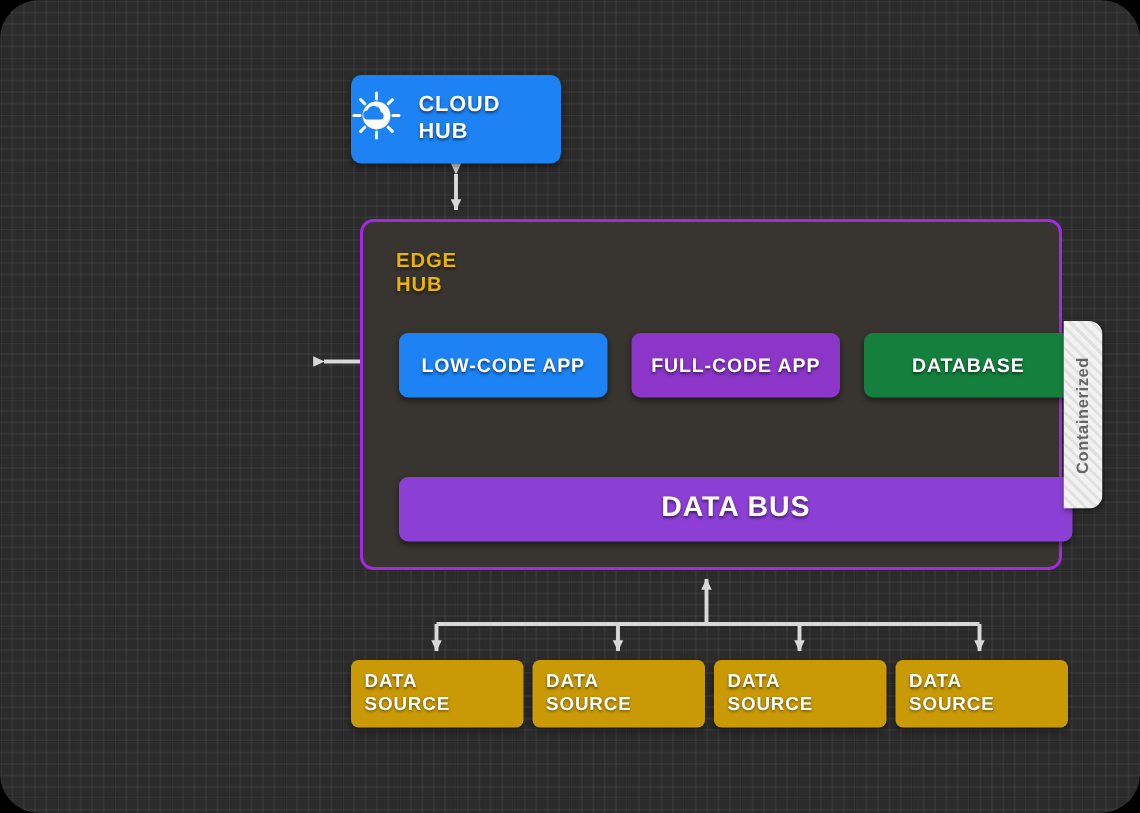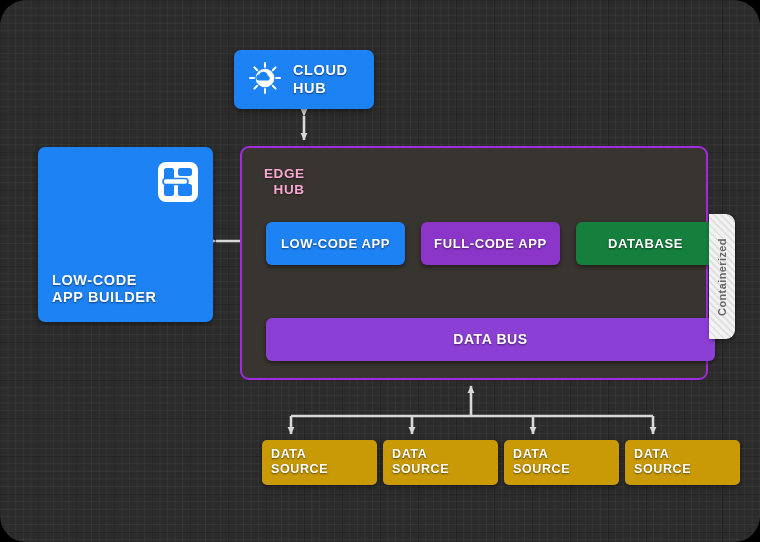--- a/index.html
+++ b/index.html
@@ -26,60 +26,60 @@
   .node{position:absolute;box-sizing:border-box;}
 
   
   .lbl{color:#fff;font-weight:bold;letter-spacing:.6px;
        text-shadow:0 1px 2px rgba(0,0,0,.55);line-height:1.18;}
 
   
   #cloud-hub{
     left:234px;top:50px;width:140px;height:59px;
     background:#1d83f5;border-radius:7px;
-    display:flex;align-items:center;gap:11px;padding-left:14px;
+    display:flex;align-items:center;gap:11px;
     box-shadow:0 2px 5px rgba(0,0,0,.45);
   }
   #cloud-hub .lbl{font-size:14.5px;}
 
   
   #app-builder{
     left:38px;top:147px;width:175px;height:175px;
     background:#1d83f5;border-radius:7px;
     box-shadow:0 2px 5px rgba(0,0,0,.45);
   }
   #app-builder .builder-icon{position:absolute;right:15px;top:15px;}
   #app-builder .lbl{position:absolute;left:14px;bottom:16px;font-size:14.5px;}
 
   
   #edge-hub{
     left:240px;top:146px;width:468px;height:234px;
     background:#38342f;border:2px solid #a22ae0;border-radius:9px;
   }
   #edge-hub-title{position:absolute;left:22px;top:18px;font-size:13.5px;
-    color:#f9a8d4;font-weight:bold;letter-spacing:.6px;line-height:1.2;
-    text-shadow:0 1px 2px rgba(0,0,0,.55);text-align:right;}
+    color:#eab308;font-weight:bold;letter-spacing:.6px;line-height:1.2;
+    text-shadow:0 1px 2px rgba(0,0,0,.55);}
 
   .svc{
     position:absolute;top:74px;height:43px;width:139px;border-radius:6px;
     display:flex;align-items:center;justify-content:center;
     box-shadow:0 2px 4px rgba(0,0,0,.45);
   }
   .svc .lbl{font-size:13px;}
   #svc-lowcode{left:24px;background:#1d83f5;}
   #svc-fullcode{left:179px;background:#8b35c9;}
   #svc-database{left:334px;background:#15803d;}
 
   #data-bus{
     position:absolute;left:24px;top:170px;width:449px;height:43px;
     background:#8b3fd4;border-radius:6px;
     display:flex;align-items:center;justify-content:center;
     box-shadow:0 2px 4px rgba(0,0,0,.45);
   }
-  #data-bus .lbl{font-size:14px;}
+  #data-bus .lbl{font-size:19px;}
 
   
   #containerized-tab{
     left:709px;top:214px;width:26px;height:125px;
     background-color:#f2f2f2;
     background-image:repeating-linear-gradient(45deg,
        rgba(0,0,0,.07) 0 2px, transparent 2px 5px);
     border-radius:0 9px 9px 0;
     box-shadow:1px 1px 4px rgba(0,0,0,.5);
   }
@@ -88,21 +88,20 @@
     transform:translate(-50%,-50%) rotate(-90deg);
     white-space:nowrap;font-size:11px;font-weight:bold;
     color:#666;letter-spacing:.4px;
   }
 
   
   .ds{
     position:absolute;top:440px;width:115px;height:45px;
     background:#c99a06;border-radius:5px;
     box-shadow:0 2px 4px rgba(0,0,0,.45);
-    margin-left:28px;
   }
   .ds .lbl{position:absolute;left:9px;top:7px;font-size:12.5px;}
   #ds-0{left:234px;} #ds-1{left:355px;} #ds-2{left:476px;} #ds-3{left:597px;}
 
   
   #wires{position:absolute;left:0;top:0;width:760px;height:542px;
          pointer-events:none;}
 </style>
 </head>
 <body>
@@ -154,36 +153,20 @@
           <path d="M10.5 19.6a3.1 3.1 0 0 1 .5-6.1 4.6 4.6 0 0 1 8.8 1.2 2.6 2.6 0 0 1 .5 4.9z" fill="#1d83f5"></path>
           <path d="M9.8 19.2h14.4v2.1H9.8z" fill="#1d83f5" opacity="0"></path>
         </svg>
       </span>
       <span class="lbl">
         <span>CLOUD</span><br>
         <span>HUB</span>
       </span>
     </div>
 
-    <div class="node" id="app-builder">
-      <span class="builder-icon">
-        <svg width="40" height="40" viewBox="0 0 40 40">
-          <rect x="0" y="0" width="40" height="40" rx="8" fill="#fff"></rect>
-          <rect x="6" y="6" width="10" height="12" rx="2.5" fill="#1d83f5"></rect>
-          <rect x="20" y="6" width="14" height="8" rx="2.5" fill="#1d83f5"></rect>
-          <rect x="6" y="22" width="10" height="12" rx="2.5" fill="#1d83f5"></rect>
-          <rect x="20" y="22" width="14" height="12" rx="2.5" fill="#1d83f5"></rect>
-          <rect x="5" y="16.5" width="25" height="6" rx="3" fill="#fff" stroke="#1d83f5" stroke-width="1.6"></rect>
-        </svg>
-      </span>
-      <span class="lbl">
-        <span>LOW-CODE</span><br>
-        <span>APP BUILDER</span>
-      </span>
-    </div>
 
     <div class="node" id="edge-hub">
       <div id="edge-hub-title">
         <span>EDGE</span><br>
         <span>HUB</span>
       </div>
 
       <div class="svc" id="svc-fullcode">
         <span class="lbl">FULL-CODE APP</span>
       </div>

